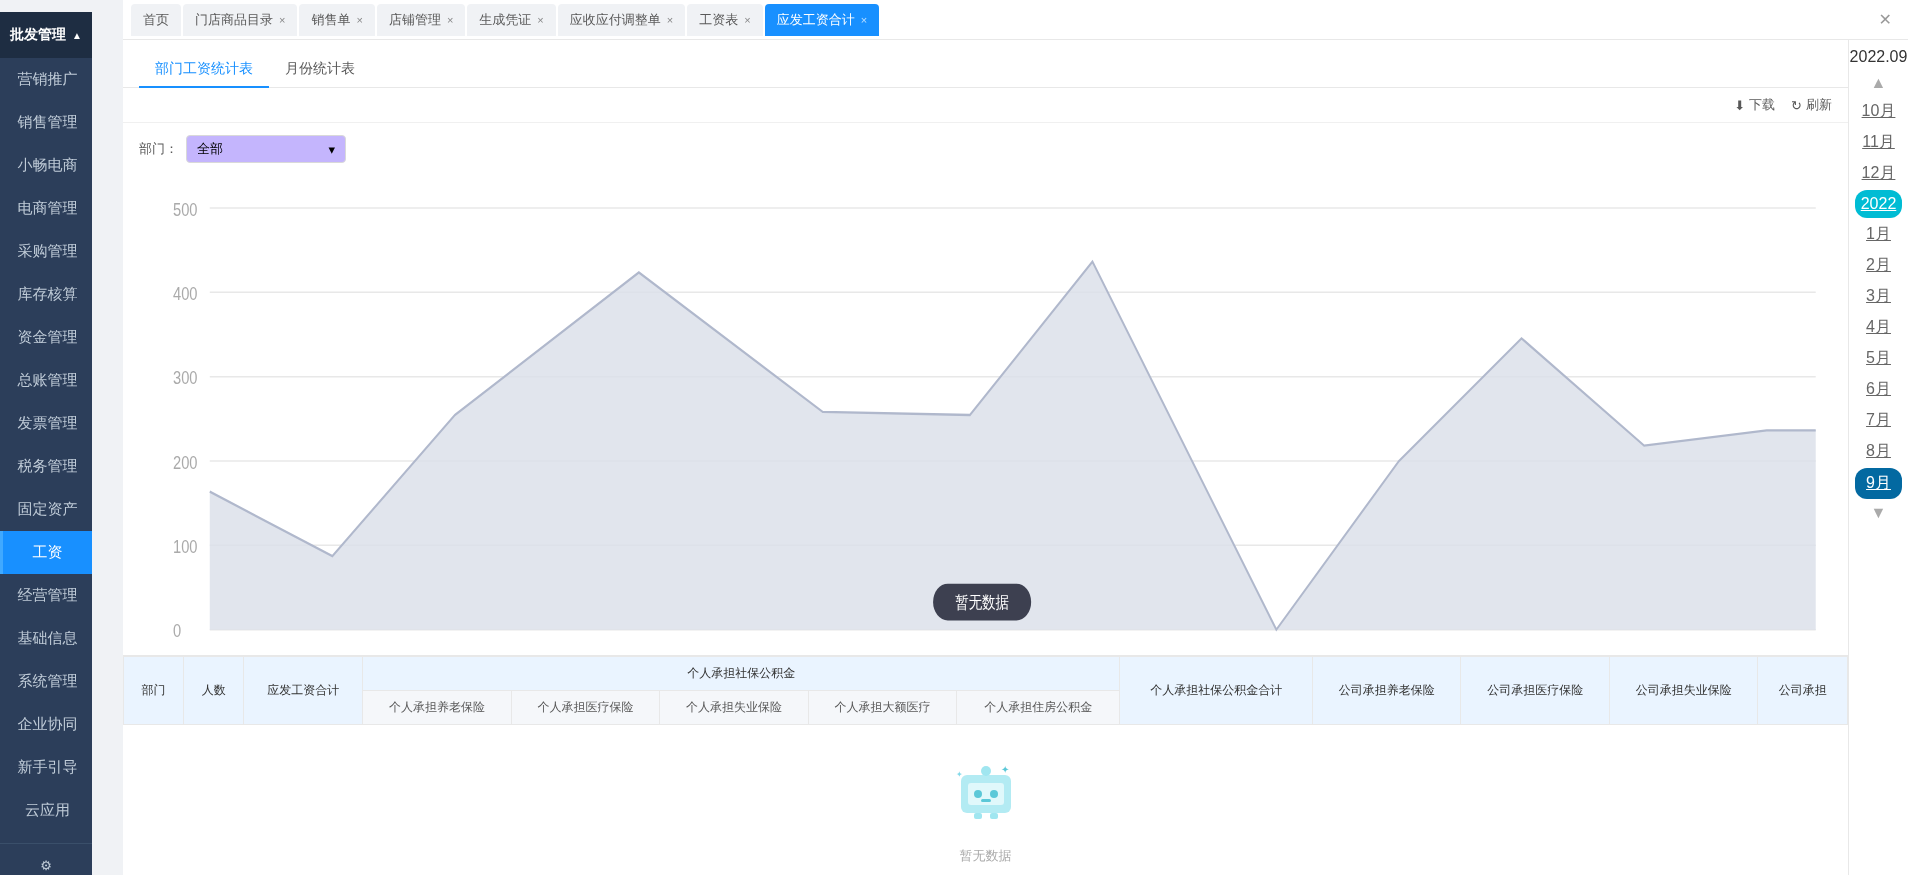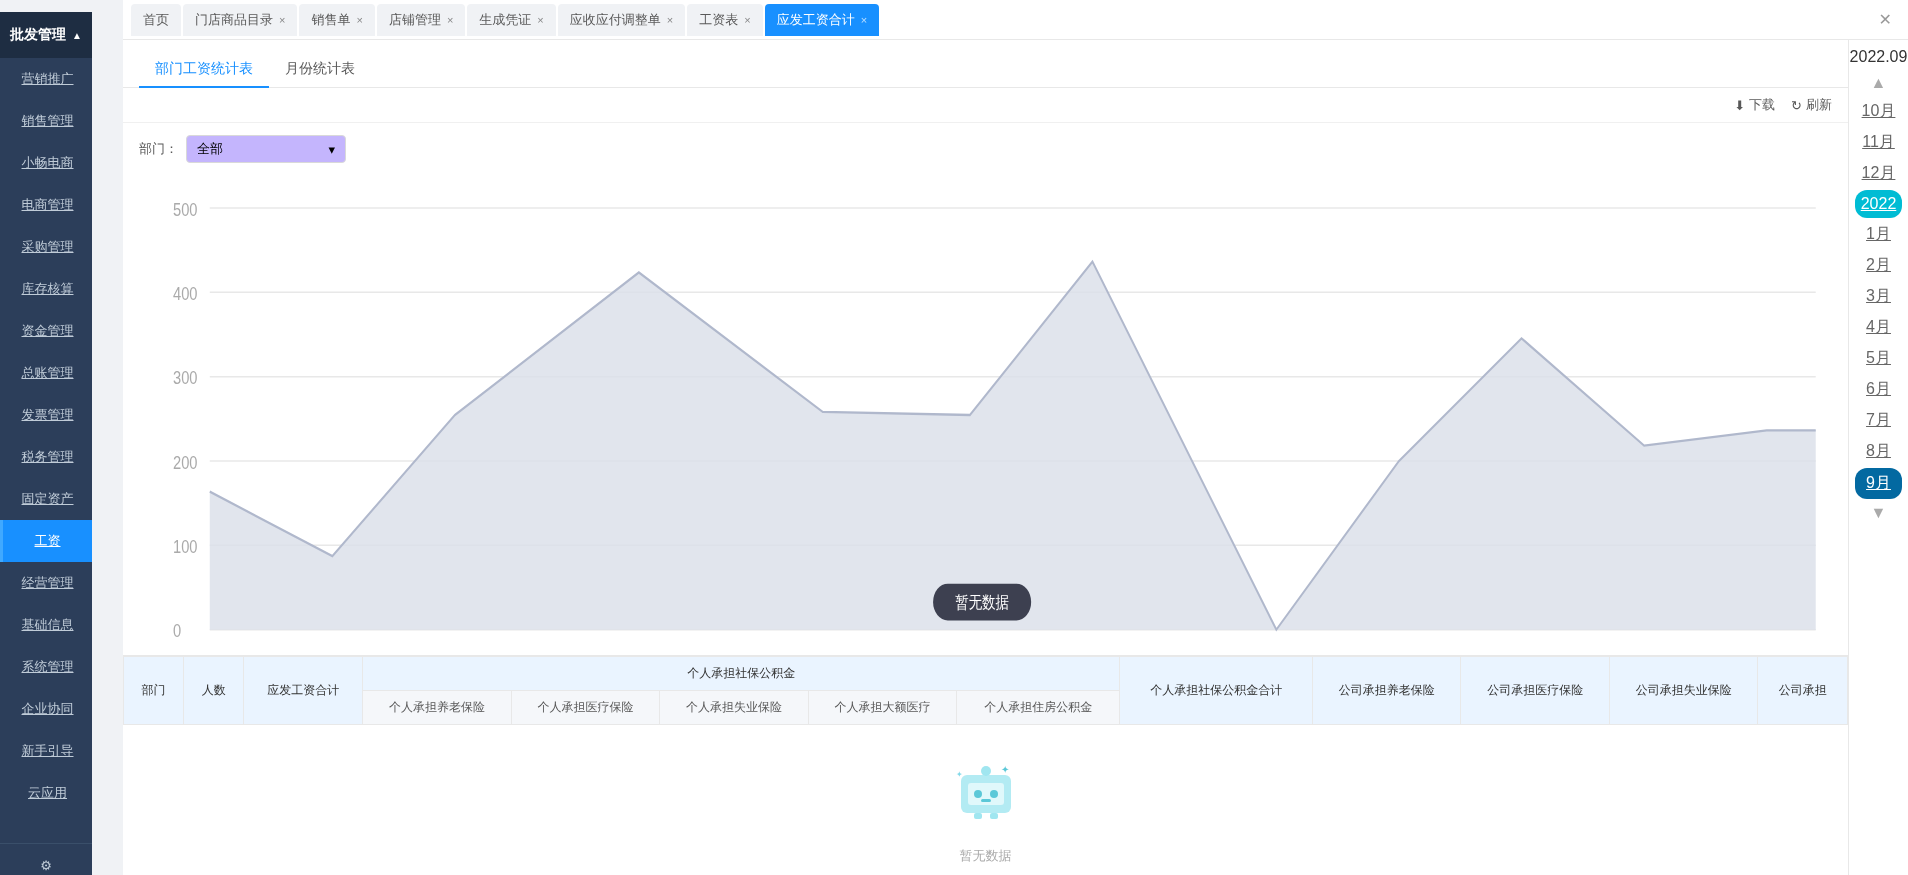--- a/index.html
+++ b/index.html
@@ -24,25 +24,24 @@
       font-weight: bold;
       display: flex;
       align-items: center;
       justify-content: space-between;
       cursor: pointer;
     }
     .sidebar-header .arrow { font-size: 10px; }
     .sidebar-item {
       padding: 12px 10px;
       text-align: center;
-      font-size: 13px;
+      font-size: 15px;
       cursor: pointer;
       color: #c0ccd8;
       border-left: 3px solid transparent;
-      text-decoration: underline;
     }
     .sidebar-item.active { background: #1890ff; color: #fff; border-left: 3px solid #40a9ff; }
     .sidebar-footer {
       margin-top: auto;
       padding: 14px 10px;
       text-align: center;
       border-top: 1px solid #3a4f6a;
       cursor: pointer;
       color: #c0ccd8;
     }

